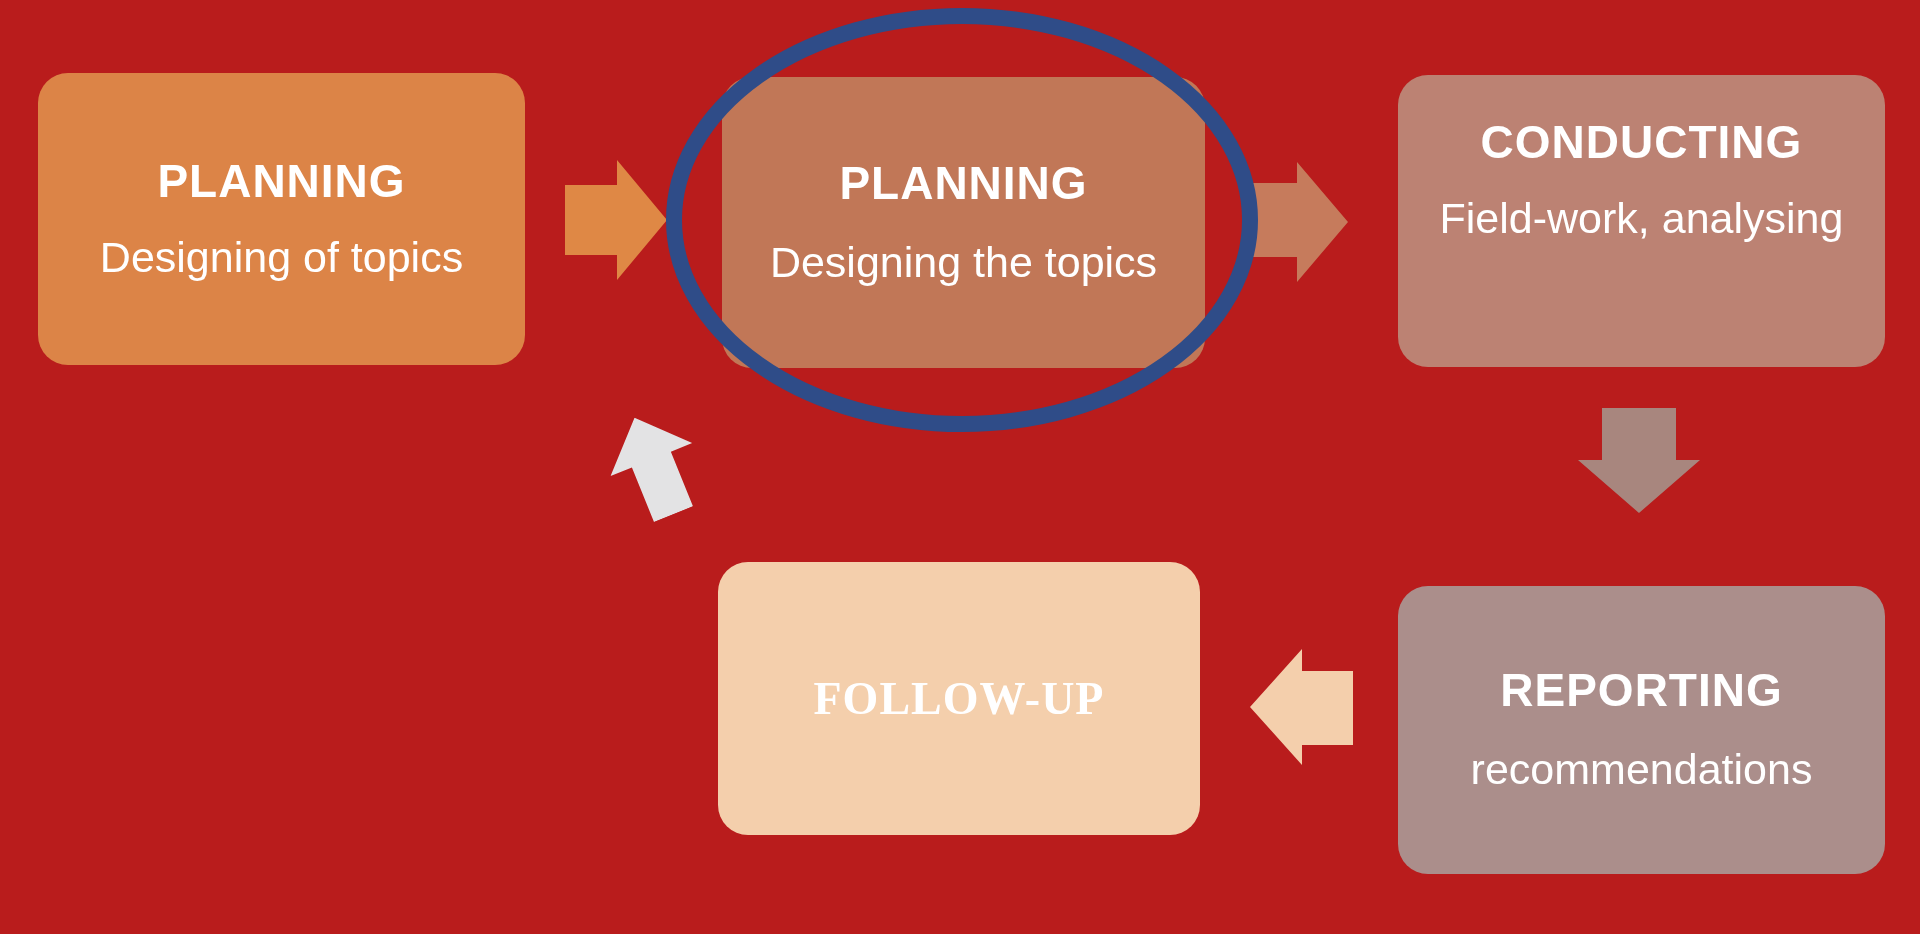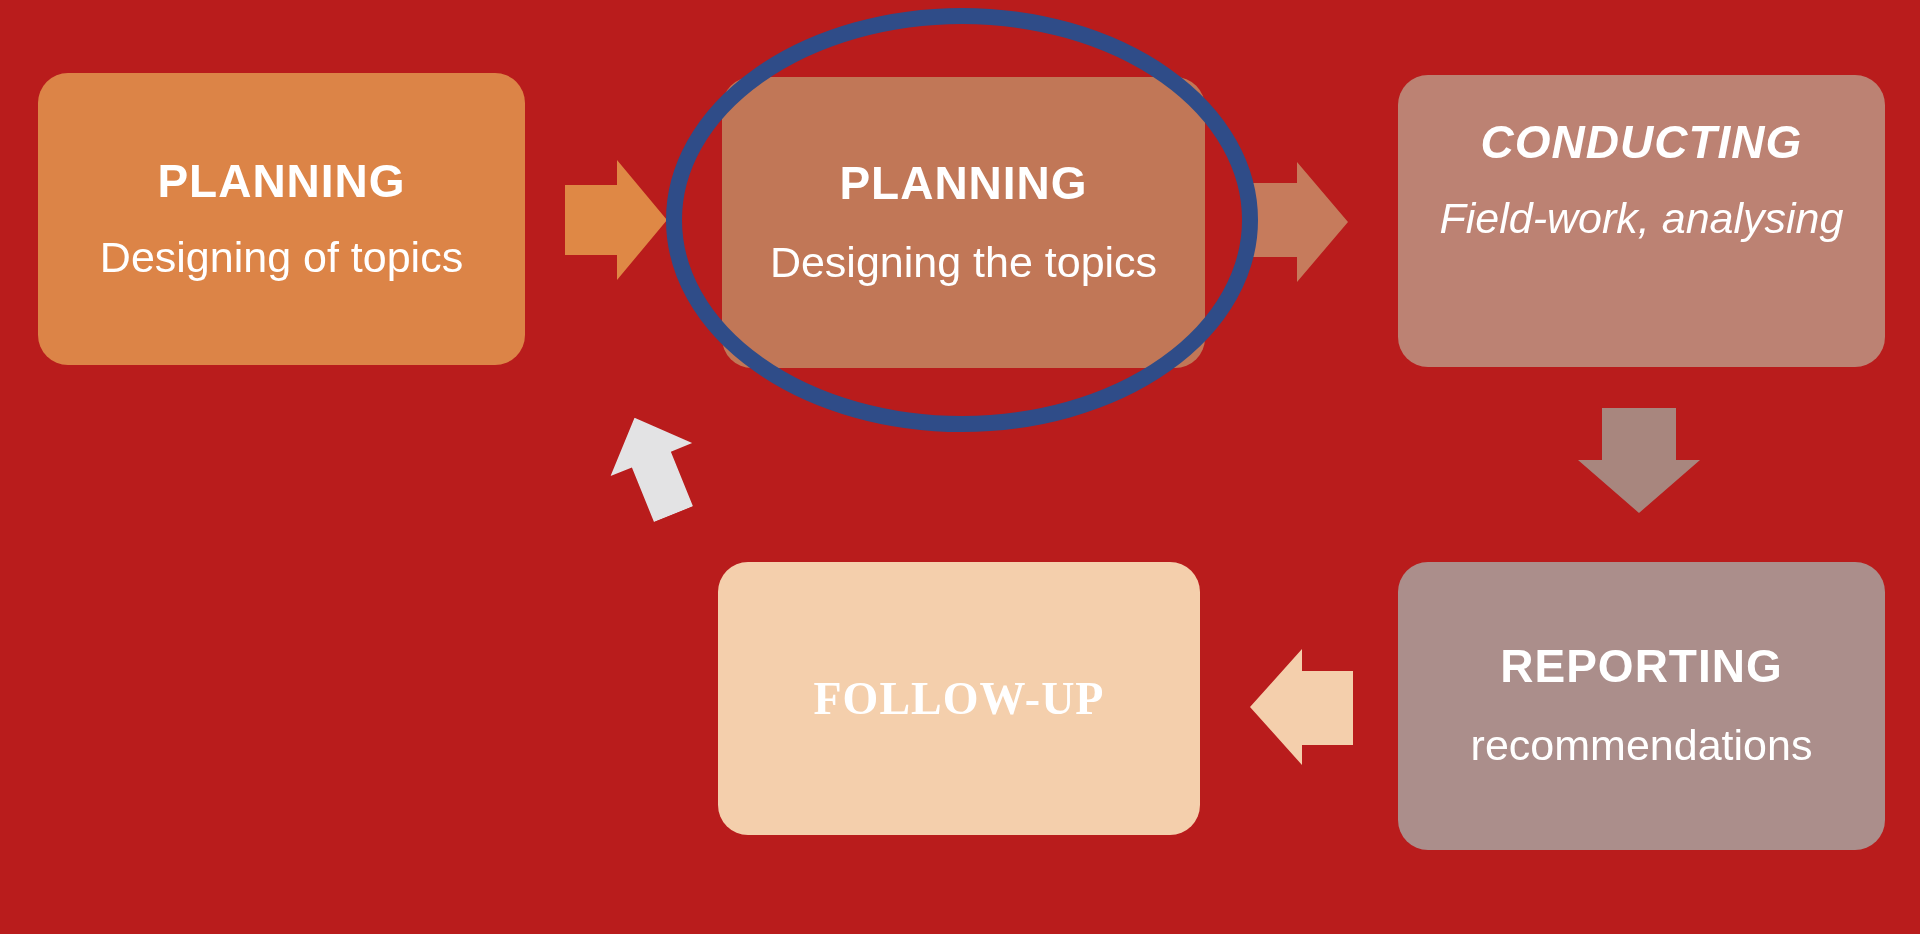--- a/index.html
+++ b/index.html
@@ -75,26 +75,26 @@
     <div class="box-body">Designing of topics</div>
   </div>
 
   <div class="box box-planning-design" style="background-color: rgb(193, 119, 87);">
     <div class="box-title">PLANNING</div>
     <div class="box-body box-body-2l">
       <div>Designing the topics</div>
     </div>
   </div>
 
-  <div class="box box-conducting" style="background-color: rgb(188, 130, 115); font-style: italic;">
+  <div class="box box-conducting" style="background-color: rgb(188, 130, 115);">
     <div class="box-title">CONDUCTING</div>
     <div class="box-body">Field-work, analysing</div>
   </div>
 
-  <div class="box box-reporting" style="background-color: rgb(171, 142, 139);">
+  <div class="box box-reporting" style="background-color: rgb(171, 142, 139); margin-top: 24px;">
     <div class="box-title">REPORTING</div>
     <div class="box-body box-body-2l">
       <div>recommendations</div>
     </div>
   </div>
 
   <div class="box box-follow-up" style="background-color: rgb(244, 207, 172);">
     <div class="box-title">FOLLOW-UP</div>
   </div>
 

